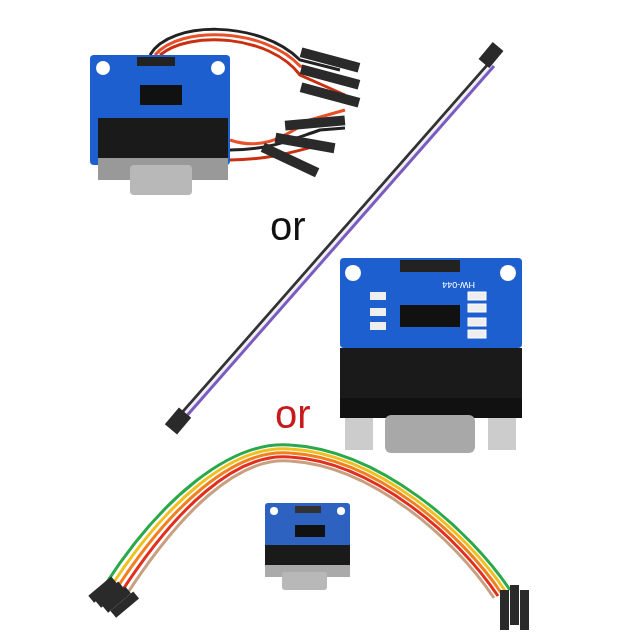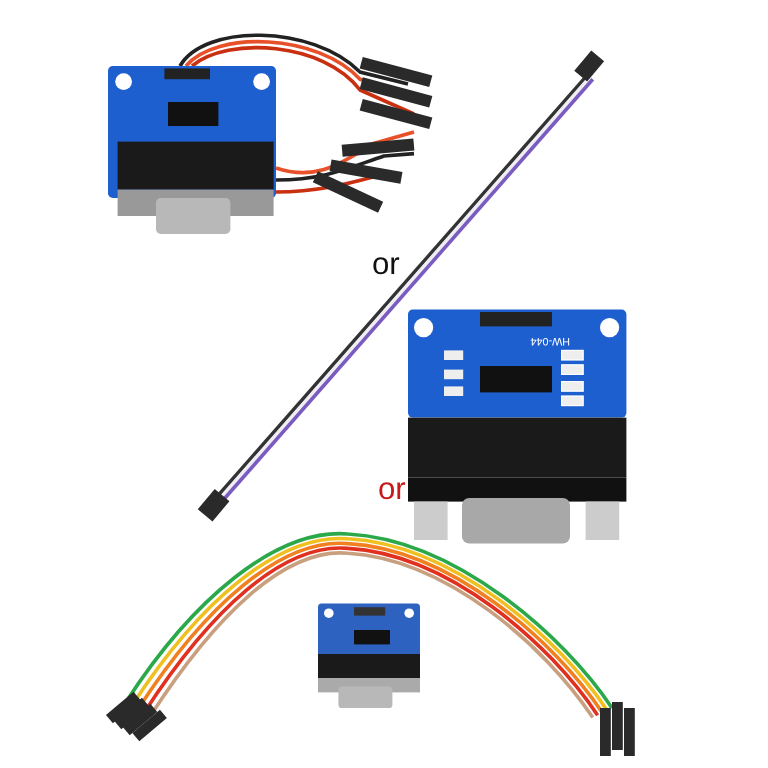--- a/index.html
+++ b/index.html
@@ -1,18 +1,18 @@
 <!DOCTYPE html>
 <html><head>
 <meta charset="utf-8">
 <style>
 html,body{margin:0;padding:0;background:#ffffff;}
 #stage{position:relative;width:640px;height:640px;overflow:hidden;background:#fff;font-family:"Liberation Sans",sans-serif;}
 svg{position:absolute;left:0;top:0;}
-.or{position:absolute;font-family:"Liberation Sans",sans-serif;font-size:26px;line-height:1;margin-left:40px;}
+.or{position:absolute;font-family:"Liberation Sans",sans-serif;font-size:40px;line-height:1;}
 </style>
 </head>
 <body>
 
 <div id="stage">
 <svg width="640" height="640" viewBox="0 0 640 640">
 
   <g>
     <line x1="490" y1="62" x2="180" y2="415" stroke="#333" stroke-width="3"></line>
     <line x1="492" y1="64" x2="182" y2="417" stroke="#f0eef5" stroke-width="3"></line>

